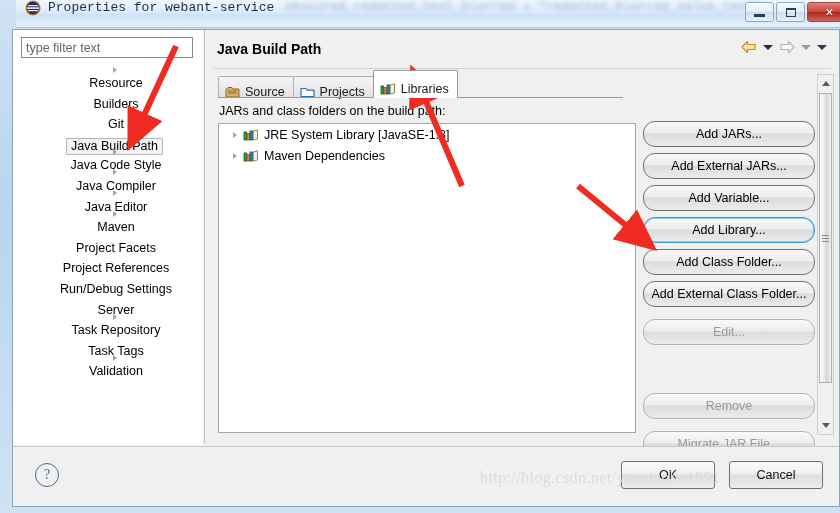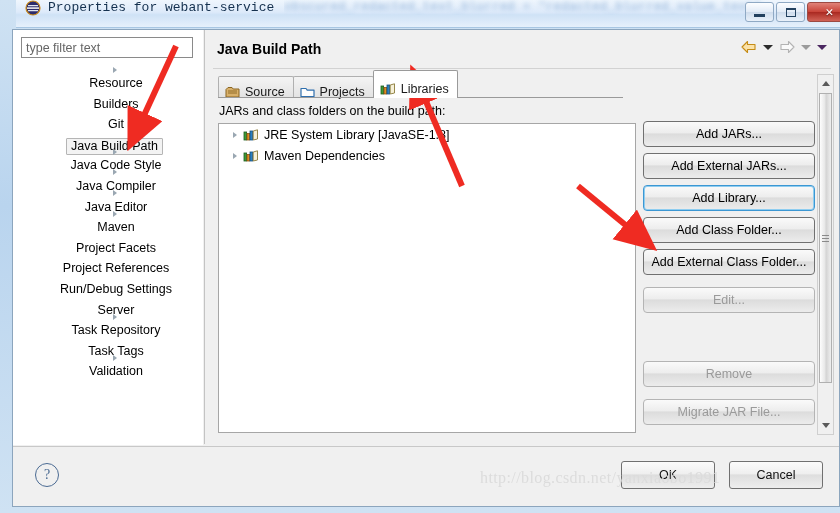--- a/index.html
+++ b/index.html
@@ -258,21 +258,21 @@
   .btncol {
     position: absolute;
     left: 438px; top: 91px;
     width: 172px;
   }
   .btn {
     width: 172px;
     height: 26px;
     margin-bottom: 6px;
     border: 1px solid #707070;
-    border-radius: 4px;
+    border-radius: 12px;
     background: linear-gradient(to bottom, #fafafa 0%, #ededed 45%, #dcdcdc 50%, #ececec 100%);
     font-size: 12.5px;
     color: #000;
     display: flex; align-items: center; justify-content: center;
     box-sizing: border-box;
   }
   .btn.focused {
     border: 1px solid #3c97d3;
     box-shadow: 0 0 0 1px #8fcdf0 inset;
   }
@@ -543,20 +543,21 @@
                 <path d="M10.2 3 14.5 1.8 14.5 11 10.2 12z" fill="#f6f0d8" stroke="#8a7a3a" stroke-width=".9"></path>
               </svg>
             </span>
             <span>Maven Dependencies</span>
           </div>
         </div>
 
       <div class="btncol" id="btncol">
           <div class="btn">Add JARs...</div>
           <div class="btn">Add External JARs...</div>
+          <div class="btn">Add Variable...</div>
           <div class="btn focused">Add Library...</div>
           <div class="btn">Add Class Folder...</div>
           <div class="btn">Add External Class Folder...</div>
           <div class="btn disabled gap">Edit...</div>
           <div class="btn disabled">Remove</div>
           <div class="btn disabled gap">Migrate JAR File...</div>
         </div>
 
       <div class="vscroll">
         <div class="sb-arrow">

